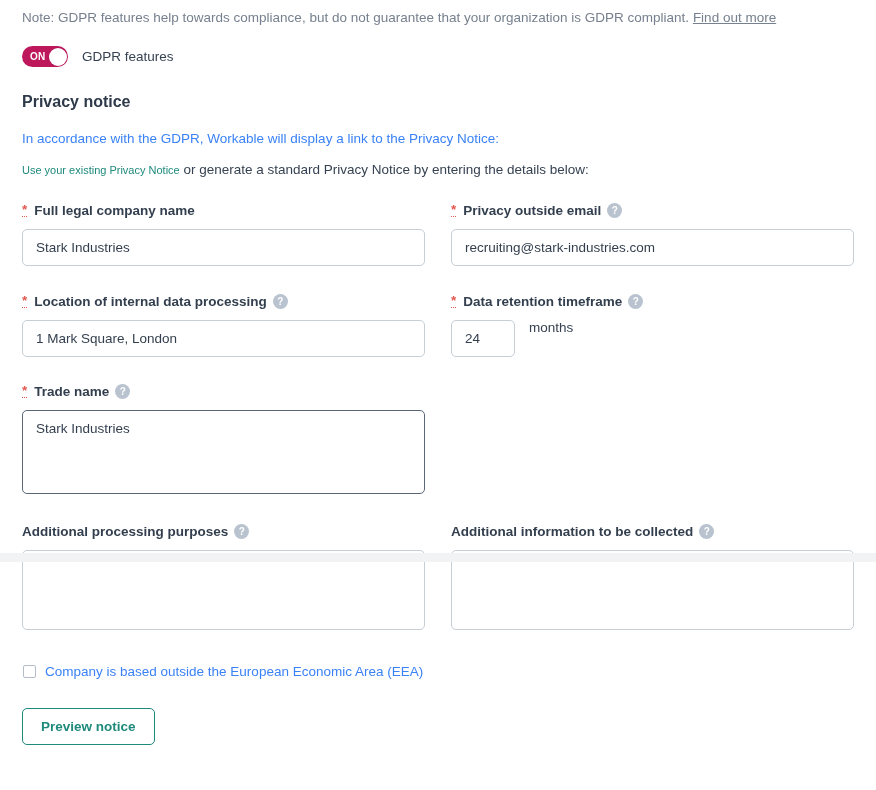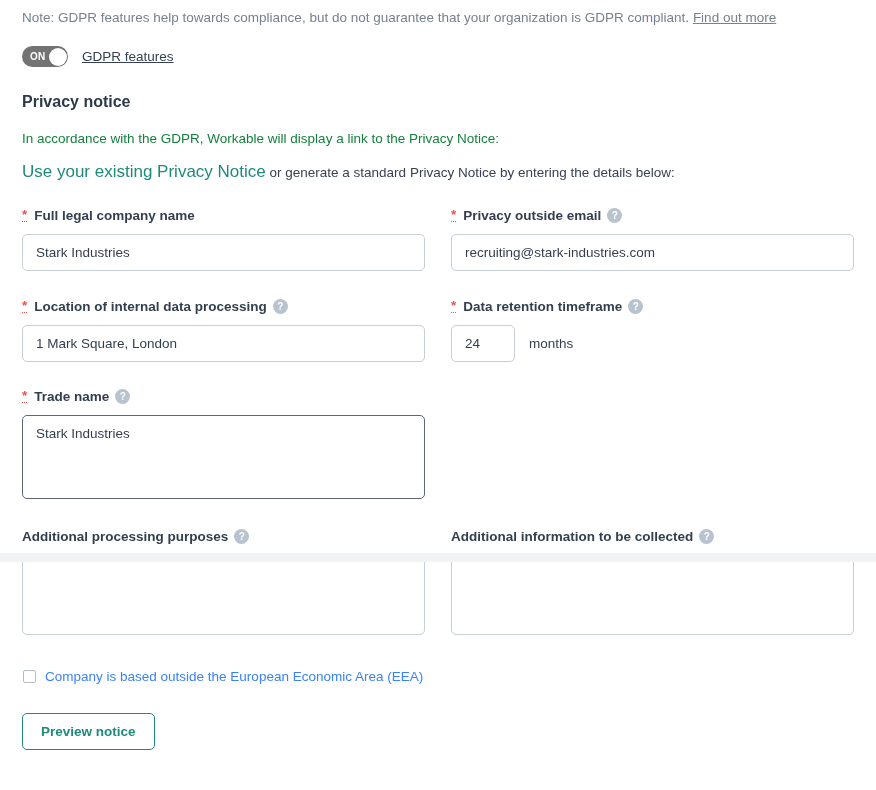--- a/index.html
+++ b/index.html
@@ -14,50 +14,50 @@
   .content { padding: 8px 24px 0 22px; }
 
   
   .note { font-size: 13.5px; color: #76808e; line-height: 20px; }
   .note a { color: #76808e; text-decoration: underline; cursor: pointer; }
 
   
   .toggle-row { display: flex; align-items: center; margin-top: 18px; }
   .toggle {
     position: relative; width: 46px; height: 21px;
-    background: #737373; border-radius: 11px;
+    background: #be185d; border-radius: 11px;
     display: flex; align-items: center; cursor: pointer; flex: 0 0 auto;
   }
   .toggle-state {
     color: #fff; font-size: 10px; font-weight: bold; letter-spacing: .3px;
     margin-left: 8px;
   }
   .toggle-knob {
     position: absolute; right: 1.5px; top: 1.5px;
     width: 18px; height: 18px; background: #fff; border-radius: 50%;
     box-shadow: 0 0 0 1px rgba(0,0,0,0.04);
   }
-  .toggle-label { margin-left: 14px; font-size: 13.5px; color: #364252; text-decoration: underline; }
+  .toggle-label { margin-left: 14px; font-size: 13.5px; color: #364252; }
 
   
   .section-header {
     display: flex; justify-content: space-between; align-items: baseline;
     margin-top: 26px;
     gap: 24px;
   }
   .section-title { font-size: 16px; font-weight: bold; color: #2e3a4a; }
   .teal-link { color: #1e8a7c; font-size: 13.5px; text-decoration: none; cursor: pointer; }
 
-  .intro { margin-top: 20px; font-size: 13.5px; color: #15803d; }
+  .intro { margin-top: 20px; font-size: 13.5px; color: #3b82f6; }
 
   ul.points { margin: 12px 0 0 30px; }
   ul.points li { font-size: 13.5px; color: #364252; line-height: 20px; }
 
   .generate-line { margin-top: 16px; font-size: 13.5px; color: #364252; }
-  .generate-line a { font-size: 17px; }
+  .generate-line a { font-size: 11px; }
 
   
   .form-grid { margin-top: 26px; }
   .form-row { display: flex; gap: 26px; }
   .form-col { width: 403px; flex: 0 0 auto; }
 
   .field-label {
     display: flex; align-items: center; gap: 6px;
     font-size: 13.5px; font-weight: bold; color: #333f4e;
     margin-bottom: 11px;
@@ -75,21 +75,21 @@
   }
 
   input[type="text"] {
     width: 100%; height: 37px;
     border: 1px solid #c6ced6; border-radius: 5px;
     padding: 0 13px; font-family: "Liberation Sans", sans-serif;
     font-size: 13.5px; color: #333f4e; background: #fff; outline: none;
   }
   .small-input { width: 64px !important; }
   .inline-suffix { margin-left: 14px; font-size: 13.5px; color: #364252; }
-  .inline-field { display: flex; align-items: center; }
+  .inline-field { display: flex; align-items: flex-start; }
 
   textarea {
     width: 100%; border: 1px solid #c6ced6; border-radius: 5px;
     padding: 10px 13px; font-family: "Liberation Sans", sans-serif;
     font-size: 13.5px; color: #333f4e; background: #fff;
     resize: none; outline: none;
   }
   textarea.trade { height: 84px; border-color: #5b6776; }
   textarea.additional { height: 80px; }
 

